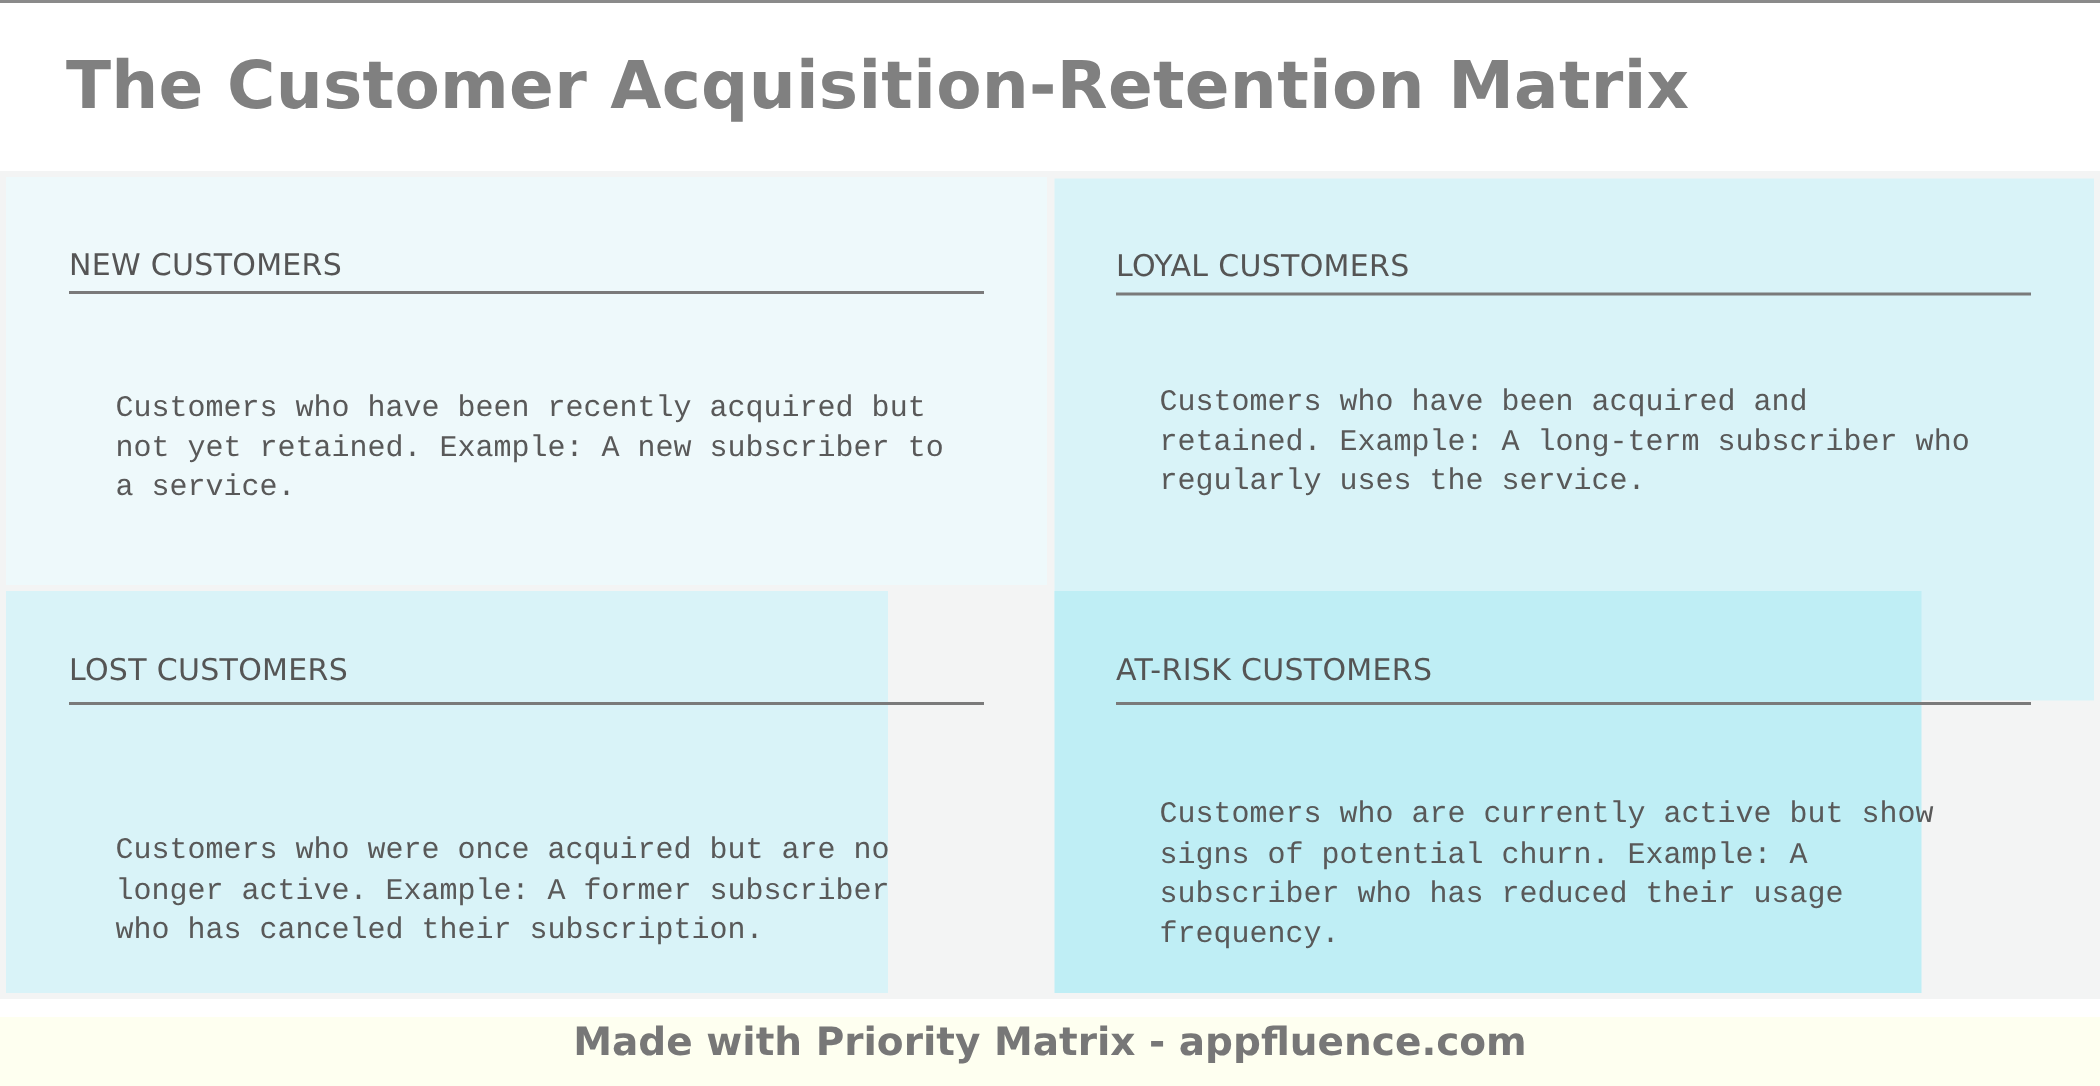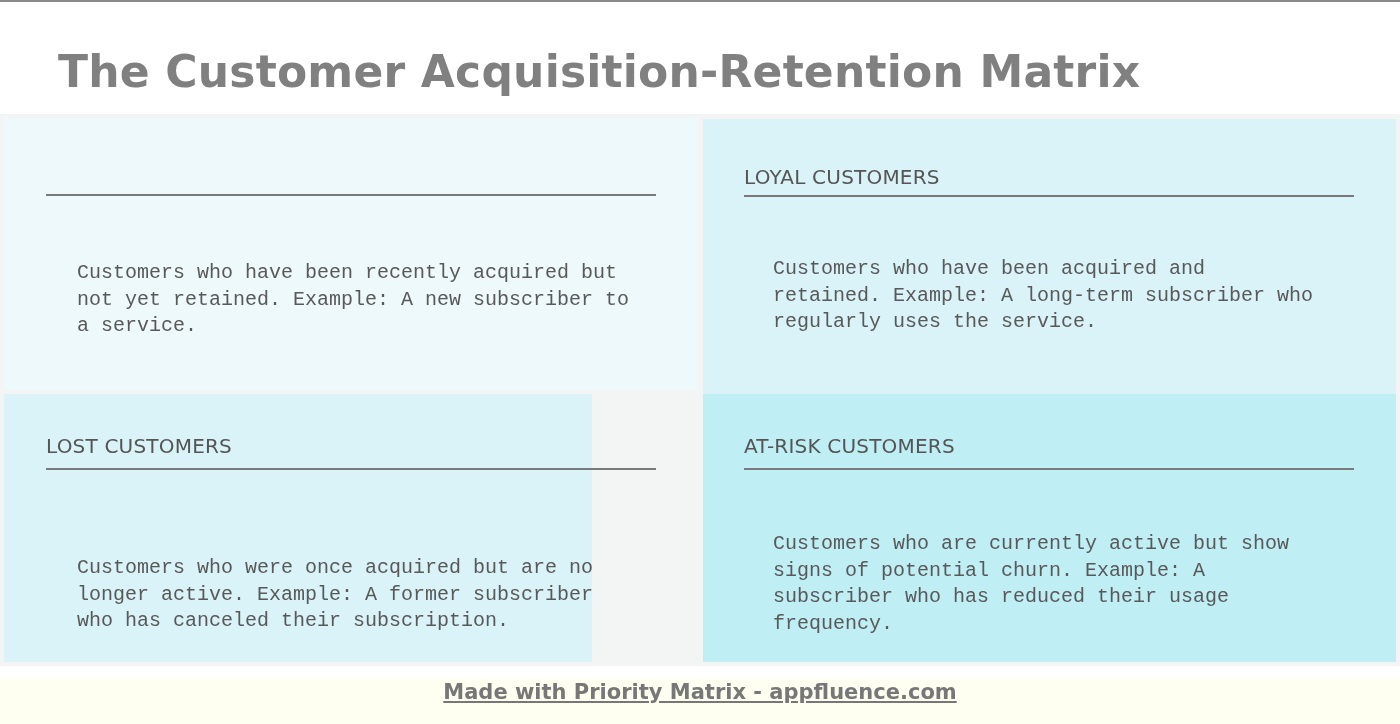--- a/index.html
+++ b/index.html
@@ -22,21 +22,21 @@
       position: absolute;
       left: 0; top: 0;
       width: 1400px;
       height: 112px;
       background: #ffffff;
     }
     .title {
       position: absolute;
       left: 44px;
       top: 30px;
-      margin: 14px;
+      margin: 0;
       font-family: "DejaVu Sans", sans-serif;
       font-weight: bold;
       font-size: 44px;
       color: #808080;
       letter-spacing: 0.2px;
       white-space: nowrap;
     }
     .grid {
       position: absolute;
       left: 0;
@@ -45,21 +45,21 @@
       height: 552px;
       background: #f3f4f4;
     }
     .quad {
       position: absolute;
       box-sizing: border-box;
     }
     .q-tl { left: 4px;   top: 4px;   width: 694px; height: 272px; }
     .q-tr { left: 703px; top: 5px;   width: 693px; height: 348px; }
     .q-bl { left: 4px;   top: 280px; width: 588px; height: 268px; }
-    .q-br { left: 703px; top: 280px; width: 693px; height: 268px; }
+    .q-br { left: 703px; top: 280px; width: 578px; height: 268px; }
 
     .quad-title {
       position: absolute;
       left: 42px;
       top: 46px;
       margin: 0;
       font-family: "DejaVu Sans", sans-serif;
       font-weight: normal;
       font-size: 20px;
       color: #555555;
@@ -110,38 +110,38 @@
       background: #fefff0;
     }
     .footer-text {
       position: absolute;
       left: 0;
       top: 2px;
       width: 1400px;
       text-align: center;
       font-family: "DejaVu Sans", sans-serif;
       font-weight: bold;
-      font-size: 21px;
+      font-size: 26px;
       color: #777777;
       white-space: nowrap;
-      text-decoration: underline;
     }
   </style>
 </head>
 <body>
 
 <div class="page">
 
   <div class="header">
     <h1 class="title">The Customer Acquisition-Retention Matrix</h1>
   </div>
 
   <div class="grid">
 
     <div class="quad q-tl" style="background: rgb(238, 249, 251);">
+      <h2 class="quad-title">NEW CUSTOMERS</h2>
       <div class="quad-rule"></div>
       <p class="quad-desc">Customers who have been recently acquired but not yet retained. Example: A new subscriber to a service.</p>
     </div>
 
     <div class="quad q-tr" style="background: rgb(217, 243, 248);">
       <h2 class="quad-title">LOYAL CUSTOMERS</h2>
       <div class="quad-rule"></div>
       <p class="quad-desc">Customers who have been acquired and retained. Example: A long-term subscriber who regularly uses the service.</p>
     </div>
 

